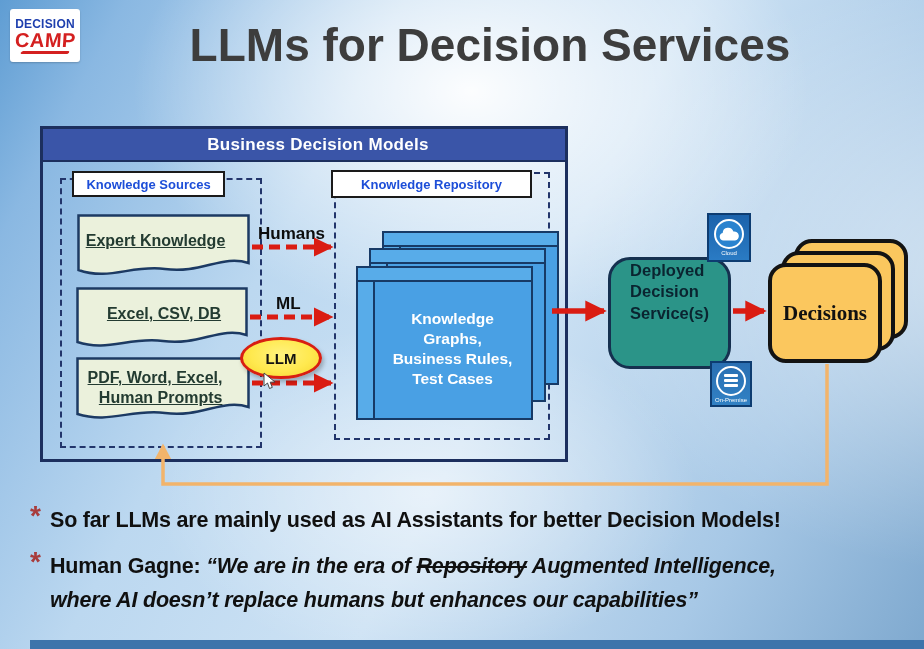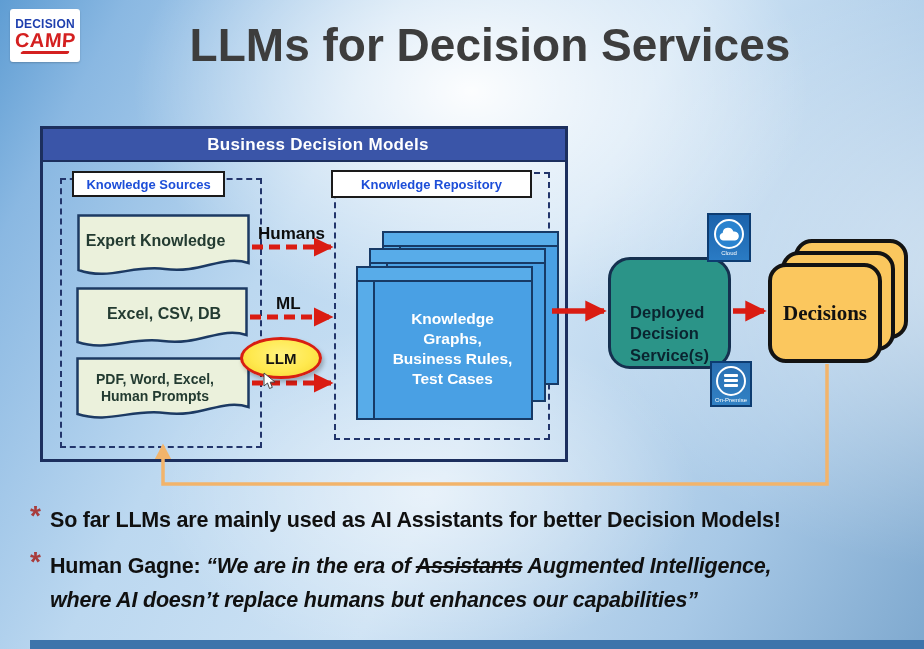--- a/index.html
+++ b/index.html
@@ -29,47 +29,47 @@
   .src-box{left:60px; top:178px; width:202px; height:270px;}
   .repo-box{left:334px; top:172px; width:216px; height:268px;}
   .tag{background:#fff; border:2px solid #1a1a1a; box-sizing:border-box; display:flex; align-items:center; justify-content:center;
        font-size:13px; font-weight:600; color:#1d4ed8;}
   .src-tag{left:72px; top:171px; width:153px; height:26px;}
   .repo-tag{left:331px; top:170px; width:201px; height:28px;}
   
   .doc{position:absolute;}
   .doc svg{position:absolute; left:0; top:0;}
   .doc-text{position:absolute; left:4px; right:20px; top:6px; height:42px; display:flex; align-items:center; justify-content:center;
-            font-weight:600; color:#233b31; text-align:center; white-space:pre-line;}
+            font-weight:600; color:#233b31; text-align:center; white-space:pre-line;text-decoration:underline;}
   .doc1{left:77px; top:214px; width:173px; height:68px;}
   .doc2{left:76px; top:287px; width:192px; height:66px;}
   .doc3{left:76px; top:357px; width:174px; height:68px;}
   .doc1 .doc-text,.doc2 .doc-text{font-size:16px;}
-  .doc3 .doc-text{font-size:14px; line-height:1.25; height:50px;}
+  .doc3 .doc-text{font-size:16px; line-height:1.25; height:50px;text-align:right;}
   
   .arrow-label{font-weight:bold; color:#0d0d0d; font-size:17px;}
   .lbl-humans{left:258px; top:224px;}
   .lbl-ml{left:276px; top:294px;}
   
   .repo-card{position:absolute; width:177px; height:154px; background:#49a0e4; border:2px solid #173a66; box-sizing:border-box;}
   .repo-card::before{content:""; position:absolute; left:0; right:0; top:0; height:12px; background:#58ace9; border-bottom:2px solid #173a66;}
   .repo-card::after{content:""; position:absolute; left:0; top:14px; bottom:0; width:15px; background:#58ace9; border-right:2px solid #173a66;}
   .repo-c1{left:382px; top:231px;}
   .repo-c2{left:369px; top:248px;}
   .repo-c3{left:356px; top:266px;}
   .repo-text{position:absolute; left:18px; right:2px; top:14px; bottom:2px; display:flex; align-items:center; justify-content:center;
              color:#fff; font-weight:bold; font-size:15.5px; line-height:1.28; text-align:center; white-space:pre-line; z-index:2;}
   
   .llm-ellipse{left:240px; top:337px; width:82px; height:42px; border:3px solid #d81e12; border-radius:50%;
                background:radial-gradient(ellipse at 50% 40%, #fff27e 0%, #ffe94f 55%, #f6d42e 100%);
                display:flex; align-items:center; justify-content:center; font-weight:bold; font-size:15px; color:#111;
                box-shadow:2px 3px 4px rgba(0,0,0,.25); z-index:6; box-sizing:border-box;}
   
   .service-box{left:608px; top:257px; width:123px; height:112px; background:#2b9488; border:3px solid #15304f; border-radius:22px;
-               box-sizing:border-box; display:flex; align-items:flex-end; justify-content:center;
+               box-sizing:border-box; display:flex; align-items:flex-start; justify-content:center;
                font-weight:bold; font-size:16.5px; line-height:1.3; color:#0a2430; text-align:left; white-space:pre-line;}
   
   .dep-icon{box-sizing:border-box; border:2px solid #0d3c71; display:flex; flex-direction:column; align-items:center;
             justify-content:center; z-index:5;}
   .cloud-icon-box{left:707px; top:213px; width:44px; height:49px; background:linear-gradient(#1b62ab,#2a7bc4);}
   .onprem-icon-box{left:710px; top:361px; width:42px; height:46px; background:linear-gradient(#2a6fb2,#3181c4);}
   .icon-circle{width:30px; height:30px; border:2.5px solid #fff; border-radius:50%; background:#2a83cf;
                display:flex; align-items:center; justify-content:center; box-sizing:border-box;}
   .icon-circle.hollow{background:transparent;}
   .bars{display:flex; flex-direction:column; gap:2px;}
@@ -211,20 +211,20 @@
   </svg>
 
   <div class="abs note note-1">
     <span class="asterisk">*</span>
     <span class="note-text">So far LLMs are mainly used as AI Assistants for better Decision Models!</span>
   </div>
 
   <div class="abs note note-2">
     <span class="asterisk">*</span>
     <span class="note-text">
-      <span>Human Gagne: </span><span class="q-italic">“We are in the era of </span><span class="q-strike">Assistants</span><span class="q-italic"> Augmented Intelligence,</span><br>
+      <span>Human Gagne: </span><span class="q-italic">“We are in the era of </span><span class="q-strike">Repository</span><span class="q-italic"> Augmented Intelligence,</span><br>
       <span class="q-italic">where AI doesn’t replace humans but enhances our capabilities”</span>
     </span>
   </div>
 
   <div class="abs bottom-bar"></div>
 
 </div>
 
 </body></html>

